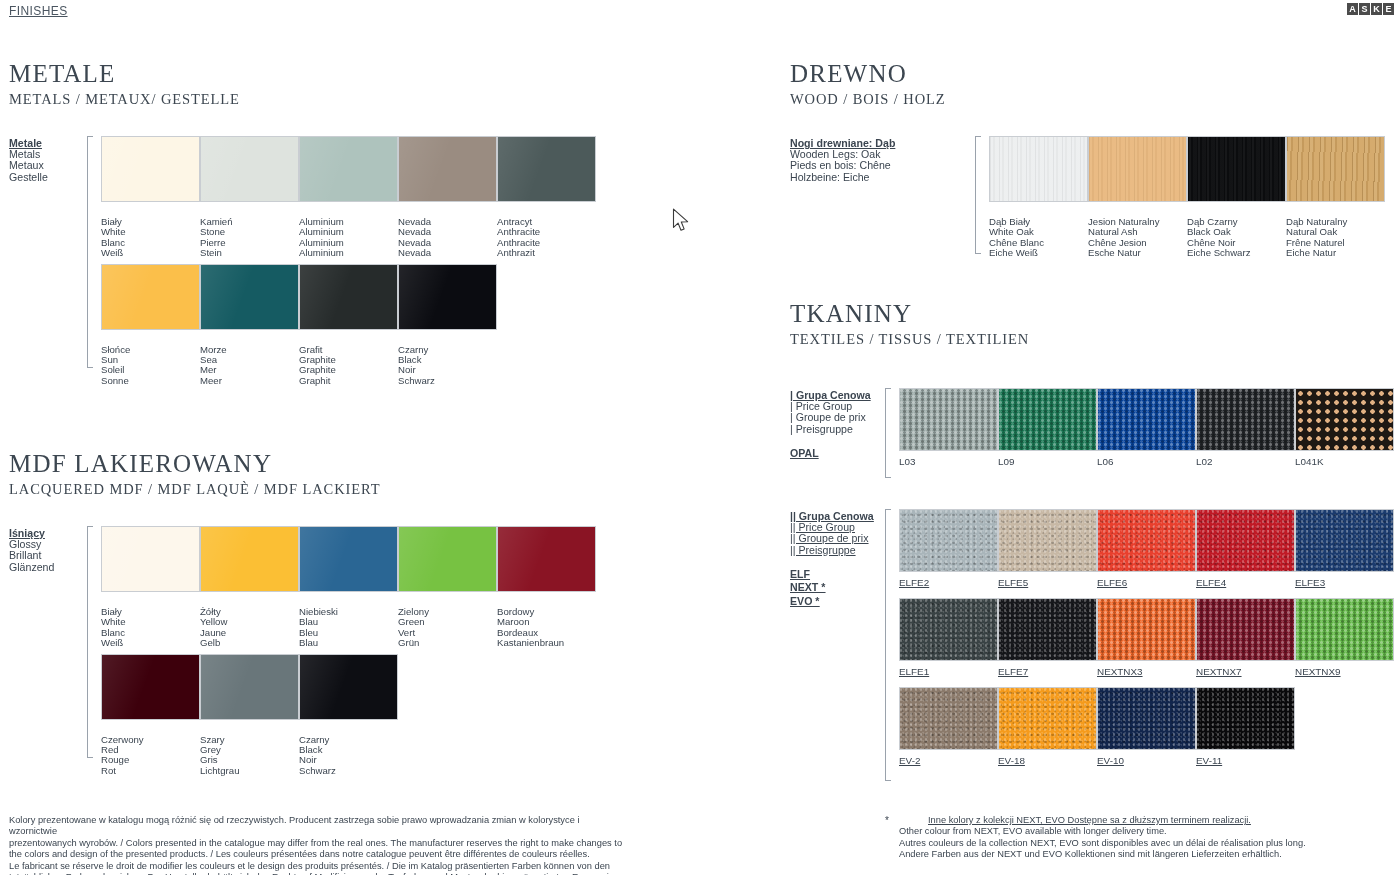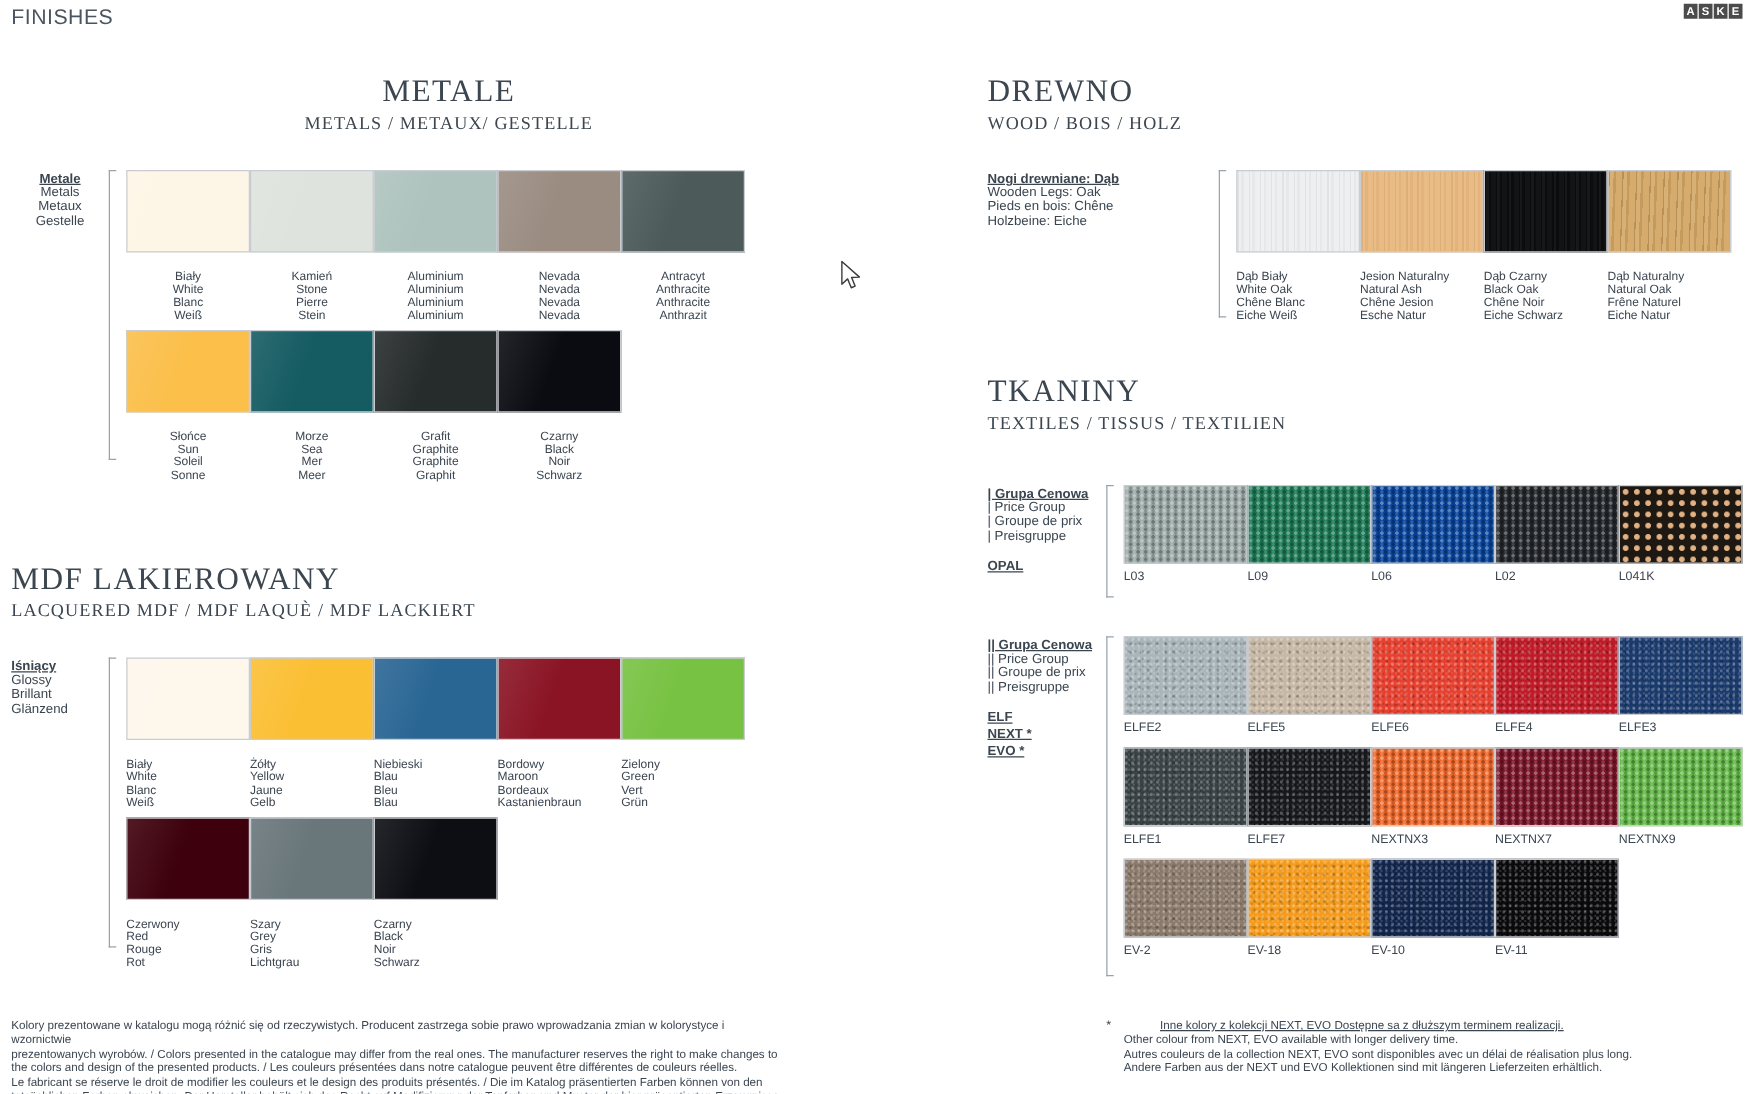--- a/index.html
+++ b/index.html
@@ -16,23 +16,24 @@
 
   
   .page-header {
     position: absolute;
     top: 0; left: 0; right: 0;
     height: 22px;
   }
   .finishes-label {
     position: absolute;
     left: 9px; top: 4px;
-    font-size: 17px;
+    font-size: 12px;
     letter-spacing: 0.4px;
     color: #4a5560;
+    text-decoration: underline;
   }
   .brand-logo {
     position: absolute;
     right: 6px; top: 3px;
     display: flex;
     gap: 1px;
   }
   .brand-logo .tile {
     width: 11px; height: 12px;
     background: #4b4b4b;
@@ -184,21 +185,21 @@
   <div class="brand-logo">
     <div class="tile">A</div>
     <div class="tile">S</div>
     <div class="tile">K</div>
     <div class="tile">E</div>
   </div>
 </div>
 
 <div class="col-left">
 
-  <div style="position:absolute; top:60px; left:0; width:700px;text-align:center;">
+  <div style="position:absolute; top:60px; left:0; width:700px;">
     <div class="sect-title">METALE</div>
     <div class="sect-sub">METALS / METAUX/ GESTELLE</div>
 
     <div class="group" style="margin-top:28px;">
       <div class="group-label">
         <div class="first">Metale</div>
         <div>Metals</div>
         <div>Metaux</div>
         <div>Gestelle</div>
       </div>
@@ -332,35 +333,35 @@
           <div class="cell">
             <div class="swatch tex-gloss" id="d2" style="background-color: rgb(42, 102, 148);"></div>
             <div class="caption">
               <div>Niebieski</div>
               <div>Blau</div>
               <div>Bleu</div>
               <div>Blau</div>
             </div>
           </div>
           <div class="cell">
+            <div class="swatch tex-gloss" id="d3" style="background-color: rgb(119, 194, 66);"></div>
+            <div class="caption">
+              <div>Zielony</div>
+              <div>Green</div>
+              <div>Vert</div>
+              <div>Grün</div>
+            </div>
+          </div>
+          <div class="cell">
             <div class="swatch tex-gloss" id="d4" style="background-color: rgb(138, 20, 36);"></div>
             <div class="caption">
               <div>Bordowy</div>
               <div>Maroon</div>
               <div>Bordeaux</div>
               <div>Kastanienbraun</div>
-            </div>
-          </div>
-          <div class="cell">
-            <div class="swatch tex-gloss" id="d3" style="background-color: rgb(119, 194, 66);"></div>
-            <div class="caption">
-              <div>Zielony</div>
-              <div>Green</div>
-              <div>Vert</div>
-              <div>Grün</div>
             </div>
           </div>
         </div>
 
         <div class="row">
           <div class="cell">
             <div class="swatch tex-gloss" id="d5" style="background-color: rgb(61, 0, 12);"></div>
             <div class="caption">
               <div>Czerwony</div>
               <div>Red</div>
@@ -492,21 +493,21 @@
             <div class="caption-single">L02</div>
           </div>
           <div class="cell">
             <div class="swatch tex-dots" id="t4" style="height: 63px; background-color: rgb(30, 24, 19);"></div>
             <div class="caption-single">L041K</div>
           </div>
         </div>
       </div>
     </div>
 
-    <div class="group" style="margin-top:31px;">
+    <div class="group" style="margin-top:31px;text-decoration:underline;">
       <div class="group-label" style="width:95px; flex:0 0 95px;">
         <div class="first">|| Grupa Cenowa</div>
         <div class="pg">|| Price Group</div>
         <div class="pg">|| Groupe de prix</div>
         <div class="pg">|| Preisgruppe</div>
         <div class="code">
           <div>ELF</div>
           <div>NEXT *</div>
           <div>EVO *</div>
         </div>

